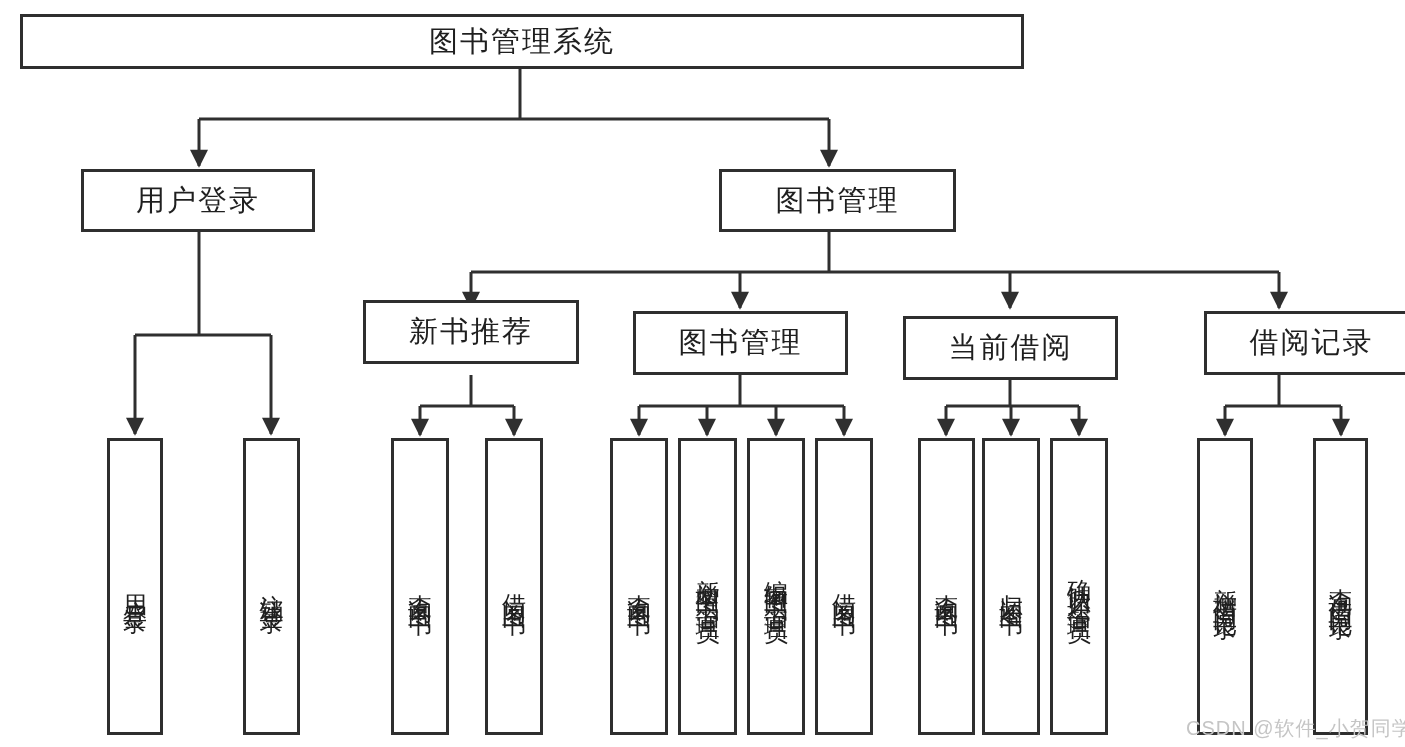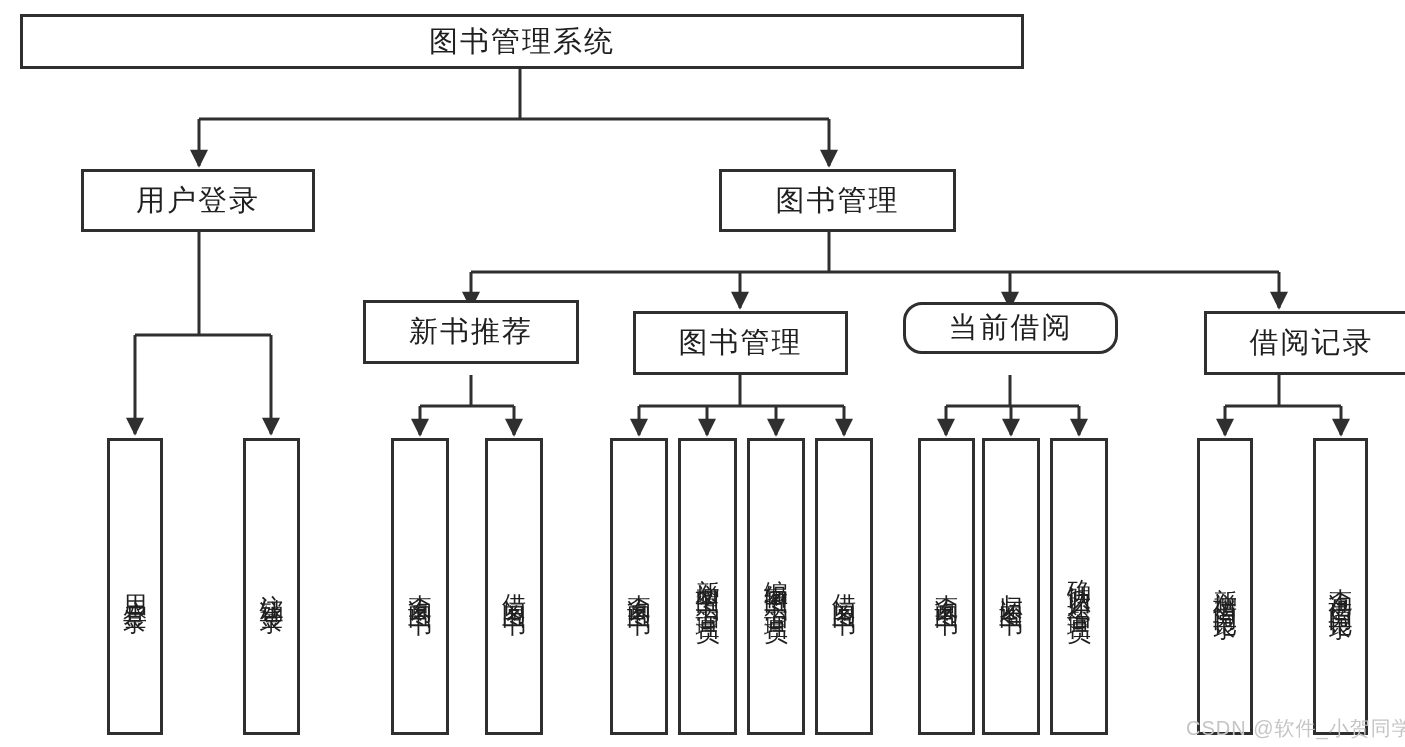--- a/index.html
+++ b/index.html
@@ -110,21 +110,21 @@
     </g>
   </svg>
 
   <div class="box hbox" style="left:20px; top:14px; width:1004px; height:55px;">图书管理系统</div>
 
   <div class="box hbox" style="left:81px; top:169px; width:234px; height:63px;">用户登录</div>
   <div class="box hbox" style="left:711px; top:169px; width:237px; height:63px;margin-left:8px;">图书管理</div>
 
   <div class="box hbox" style="left:363px; top:300px; width:216px; height:64px;">新书推荐</div>
   <div class="box hbox" style="left:633px; top:311px; width:215px; height:64px;">图书管理</div>
-  <div class="box hbox" style="left:903px; top:302px; width:215px; height:52px;border-radius:19px;">当前借阅</div>
+  <div class="box hbox" style="left:903px; top:316px; width:215px; height:64px;">当前借阅</div>
   <div class="box hbox" style="left:1204px; top:311px; width:215px; height:64px;">借阅记录</div>
 
   <div class="box vbox" style="left:107px; top:438px; width:56px; height:297px;">用户登录</div>
   <div class="box vbox" style="left:243px; top:438px; width:57px; height:297px;">注销登录</div>
 
   <div class="box vbox" style="left:391px; top:438px; width:58px; height:297px;">查询图书</div>
   <div class="box vbox" style="left:485px; top:438px; width:58px; height:297px;">借阅图书</div>
 
   <div class="box vbox" style="left:610px; top:438px; width:58px; height:297px;">查询图书</div>
   <div class="box vbox" style="left:678px; top:438px; width:59px; height:297px;">新增图书（管理员）</div>

